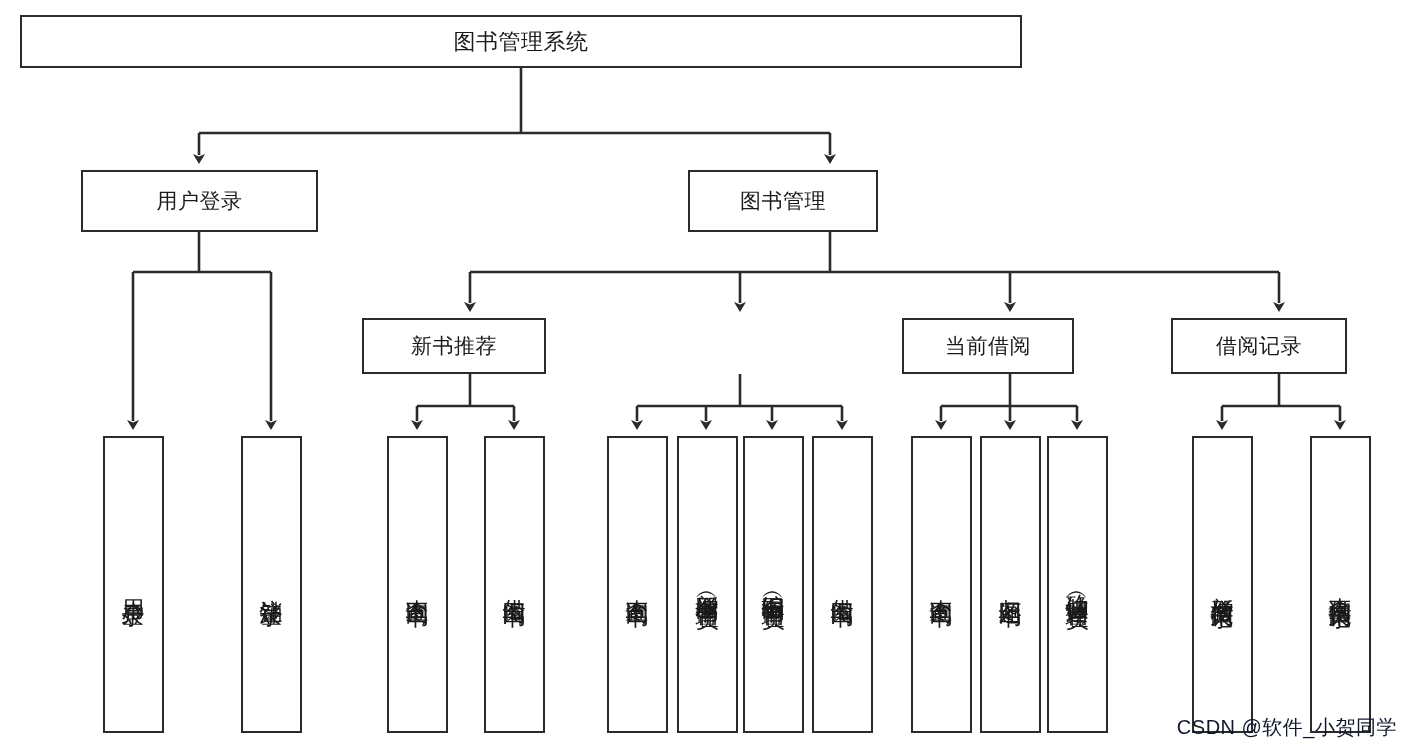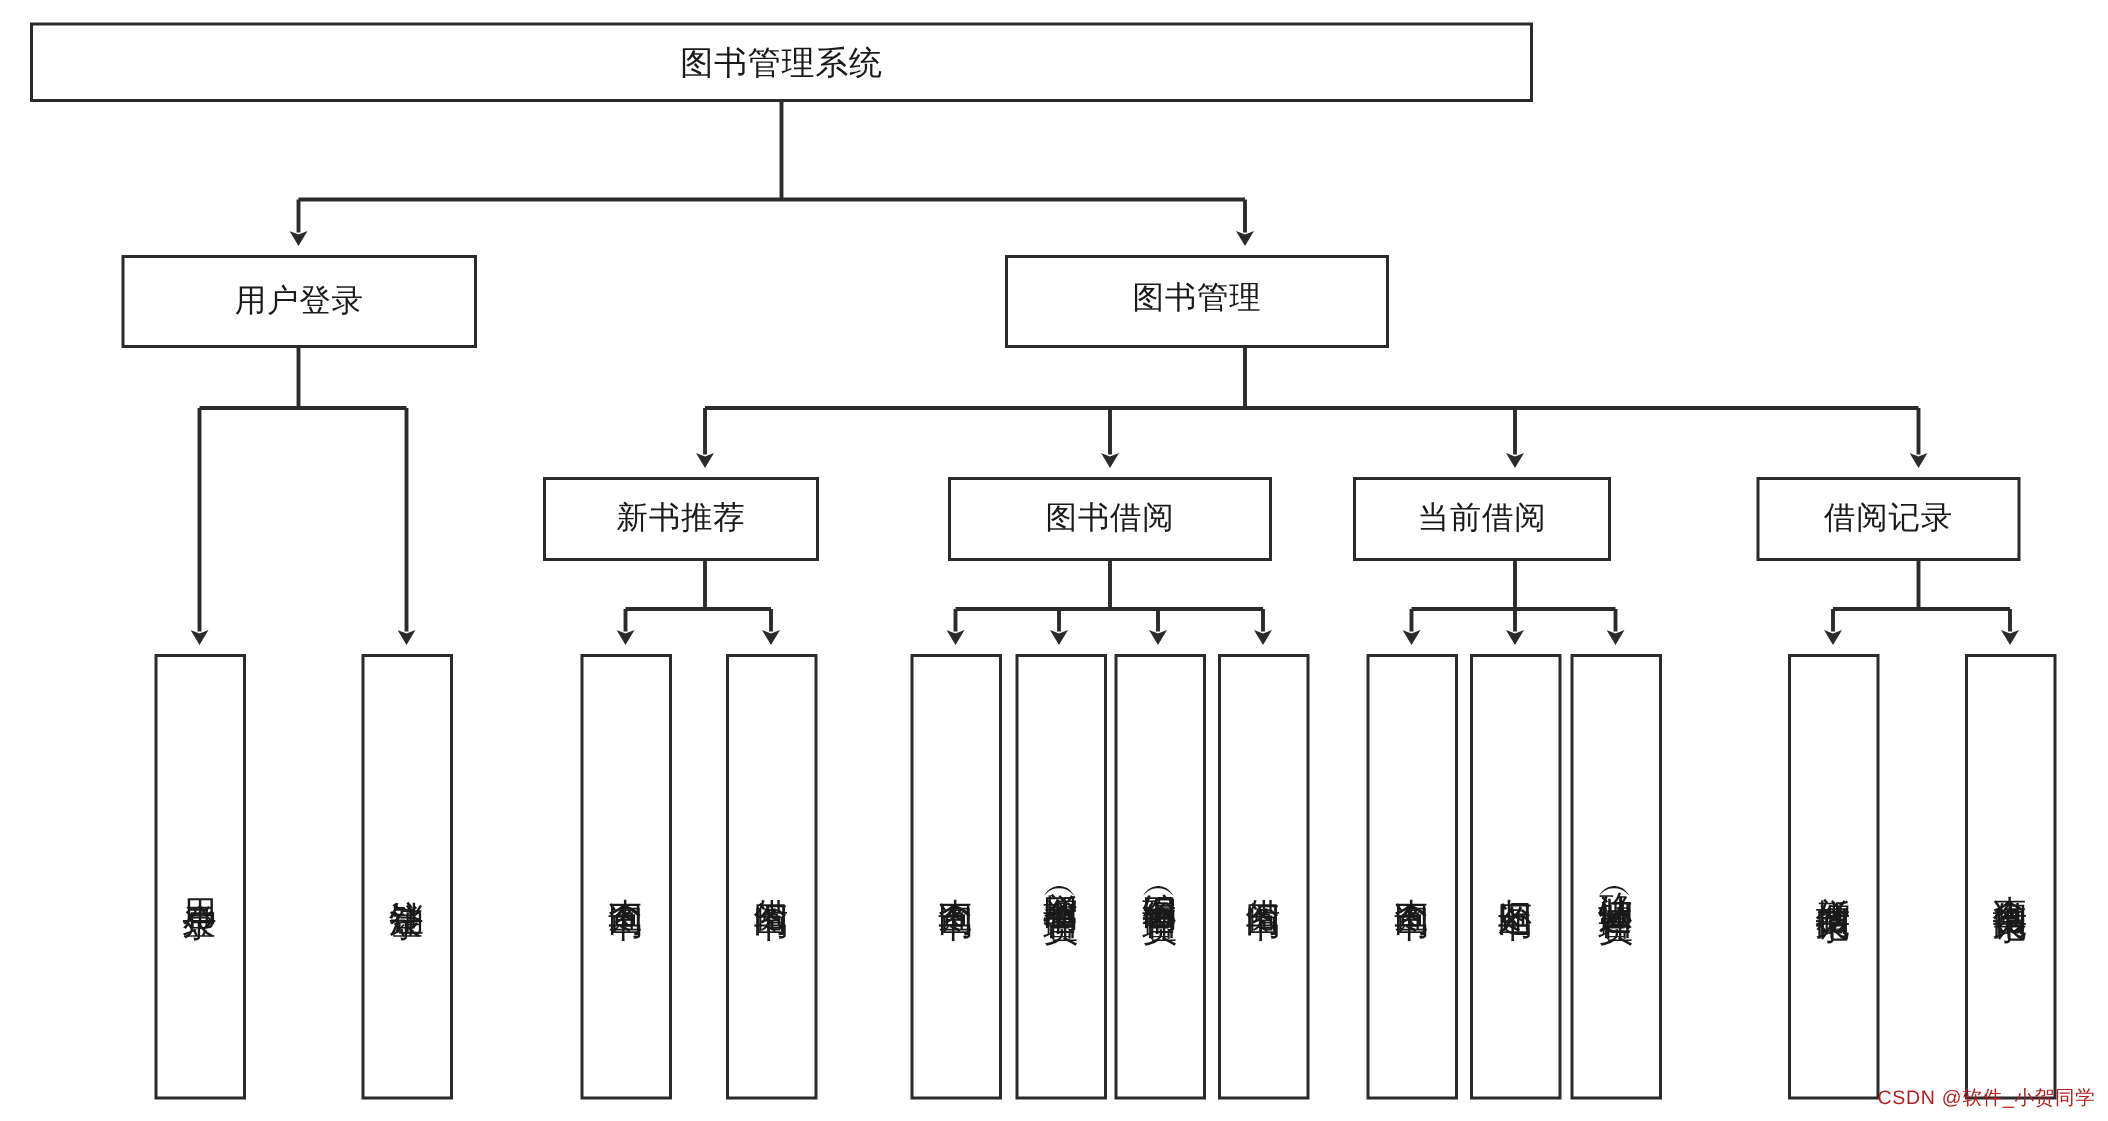--- a/index.html
+++ b/index.html
@@ -60,22 +60,22 @@
     text-orientation: upright;
     font-size: 23px;
     line-height: 1.05;
     letter-spacing: 2px;
     max-height: 100%;
   }
   .watermark {
     position: absolute;
     right: 8px;
     bottom: 6px;
-    font-size: 13px;
-    color: #b91c1c;
+    font-size: 20px;
+    color: #0f172a;
     white-space: nowrap;
     font-family: "Liberation Sans", "DejaVu Sans", sans-serif;
     letter-spacing: 0.5px;
   }
 </style>
 </head>
 <body>
 
 <div id="diagram-root">
 
@@ -129,30 +129,27 @@
     </g>
   </svg>
 
   <div class="node h root" style="left:20px; top:15px; width:1002px; height:53px;">
     <span class="label">图书管理系统</span>
   </div>
 
   <div class="node h" style="left:81px; top:170px; width:237px; height:62px;">
     <span class="label">用户登录</span>
   </div>
-  <div class="node h" style="left:670px; top:170px; width:256px; height:62px;font-family:Liberation Mono, monospace;">
+  <div class="node h" style="left:688px; top:170px; width:190px; height:62px;">
     <span class="label">图书管理</span>
   </div>
 
   <div class="node h" style="left:362px; top:318px; width:184px; height:56px;">
     <span class="label">新书推荐</span>
   </div>
-  <div class="node h" style="left:632px; top:318px; width:216px; height:56px;">
-    <span class="label">图书借阅</span>
-  </div>
   <div class="node h" style="left:902px; top:318px; width:172px; height:56px;">
     <span class="label">当前借阅</span>
   </div>
   <div class="node h" style="left:1171px; top:318px; width:176px; height:56px;">
     <span class="label">借阅记录</span>
   </div>
 
   <div class="node v" style="left:103px; top:436px; width:61px; height:297px;">
     <span class="label">用户登录</span>
   </div>

